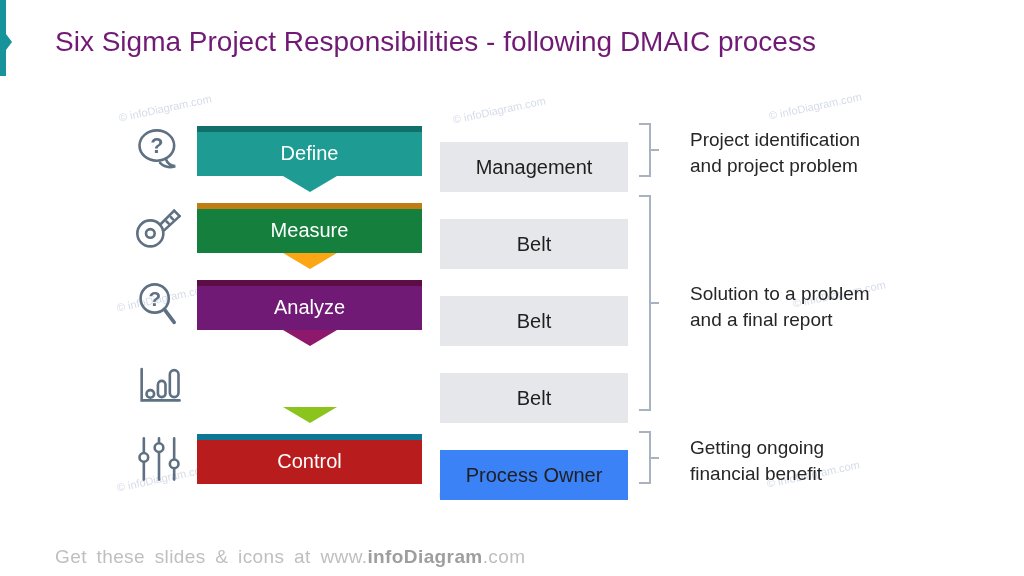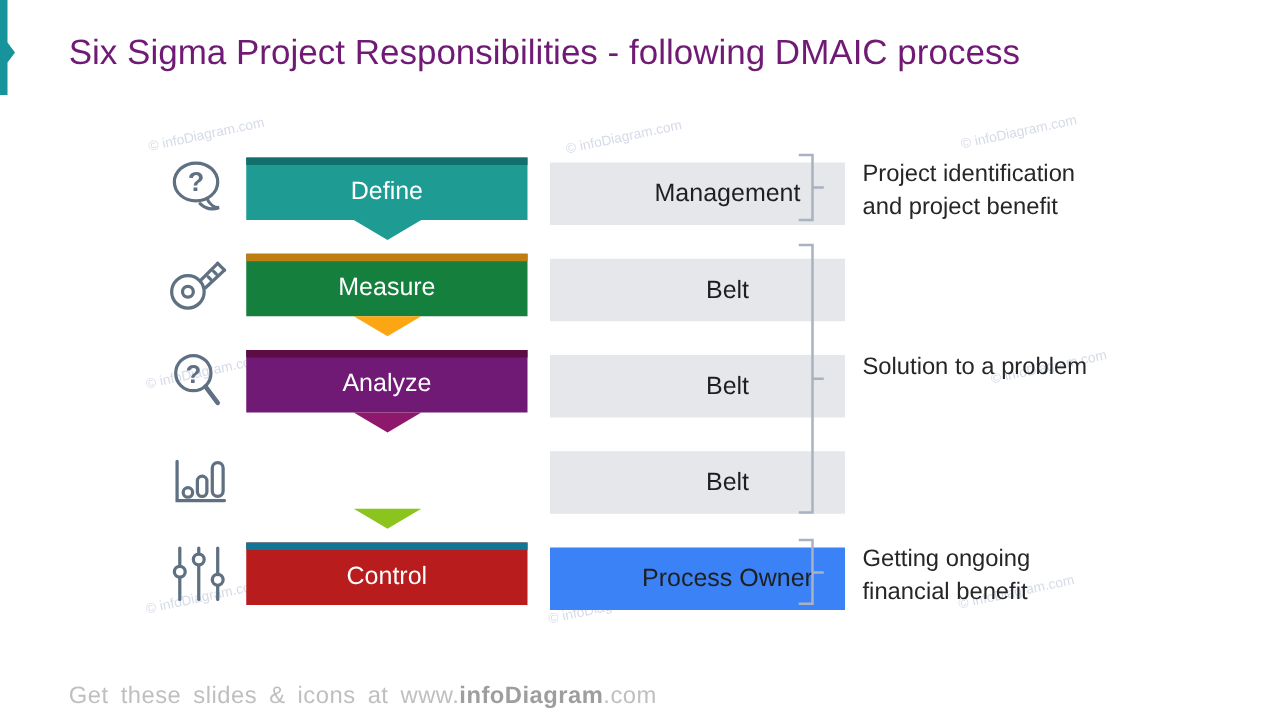--- a/index.html
+++ b/index.html
@@ -23,23 +23,23 @@
     color:#ffffff;font-size:20px;
   }
   .banner-strip{position:absolute;top:0;left:0;right:0;height:6px;}
   .banner-label{position:relative;top:2px;}
   .chevron{
     position:absolute;left:283px;top:50px;width:0;height:0;
     border-left:27px solid transparent;border-right:27px solid transparent;
     border-top:16px solid #000;
   }
   .role{
-    position:absolute;left:440px;top:4px;width:188px;height:50px;
+    position:absolute;left:440px;top:16px;width:188px;height:50px;
     background:#E5E7EA;display:flex;align-items:center;justify-content:center;
-    font-size:20px;color:#1f1f1f;padding-left:48px;
+    font-size:20px;color:#1f1f1f;
   }
   .brackets{position:absolute;left:630px;top:0;}
   .desc{
     position:absolute;left:690px;width:320px;font-size:19px;
     color:#262626;line-height:26px;
   }
   .watermark{
     position:absolute;font-size:11px;color:#b9c3d8;opacity:.6;
     transform:rotate(-12deg);white-space:nowrap;pointer-events:none;
   }
@@ -165,23 +165,24 @@
 </div>
 
 <svg class="brackets" width="40" height="576" viewBox="0 0 40 576" fill="none" stroke-width="2">
   <path d="M 9 124 H 20 V 176 H 9 M 20 150 H 29" style="stroke: rgb(169, 178, 193);"></path>
   <path d="M 9 196 H 20 V 410 H 9 M 20 303 H 29" style="stroke: rgb(169, 178, 193);"></path>
   <path d="M 9 432 H 20 V 483 H 9 M 20 458 H 29" style="stroke: rgb(169, 178, 193);"></path>
 </svg>
 
 <div class="desc" style="top:127px">
   <div>Project identification</div>
-  <div>and project benefit</div>
+  <div>and project problem</div>
 </div>
 <div class="desc" style="top:281px">
   <div>Solution to a problem</div>
+  <div>and a final report</div>
 </div>
 <div class="desc" style="top:435px">
   <div>Getting ongoing</div>
   <div>financial benefit</div>
 </div>
 
 <div class="footer"><span>Get these slides &amp; icons at www.</span><span class="brand">infoDiagram</span><span>.com</span></div>
 
 </body></html>

